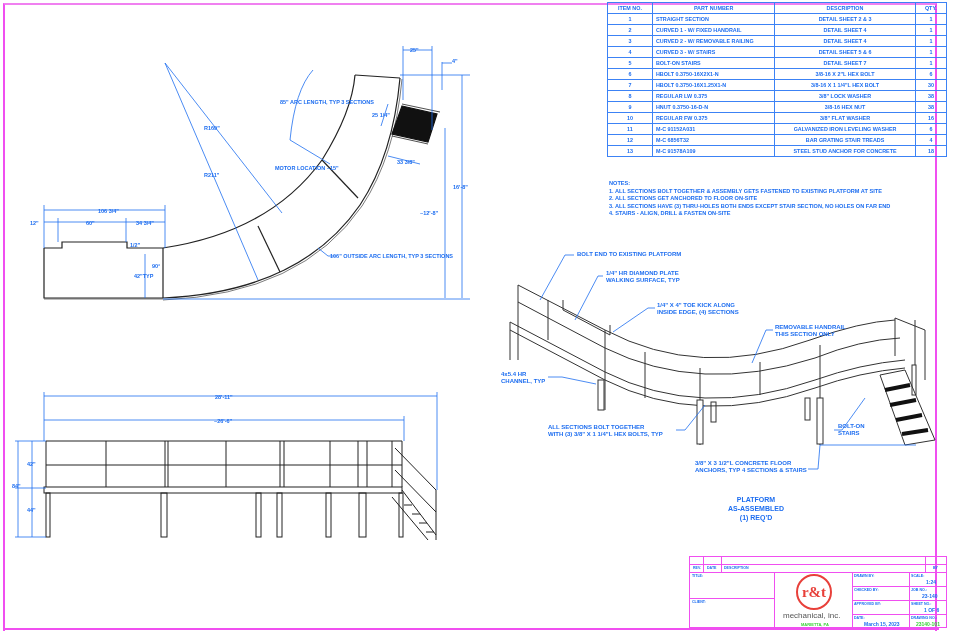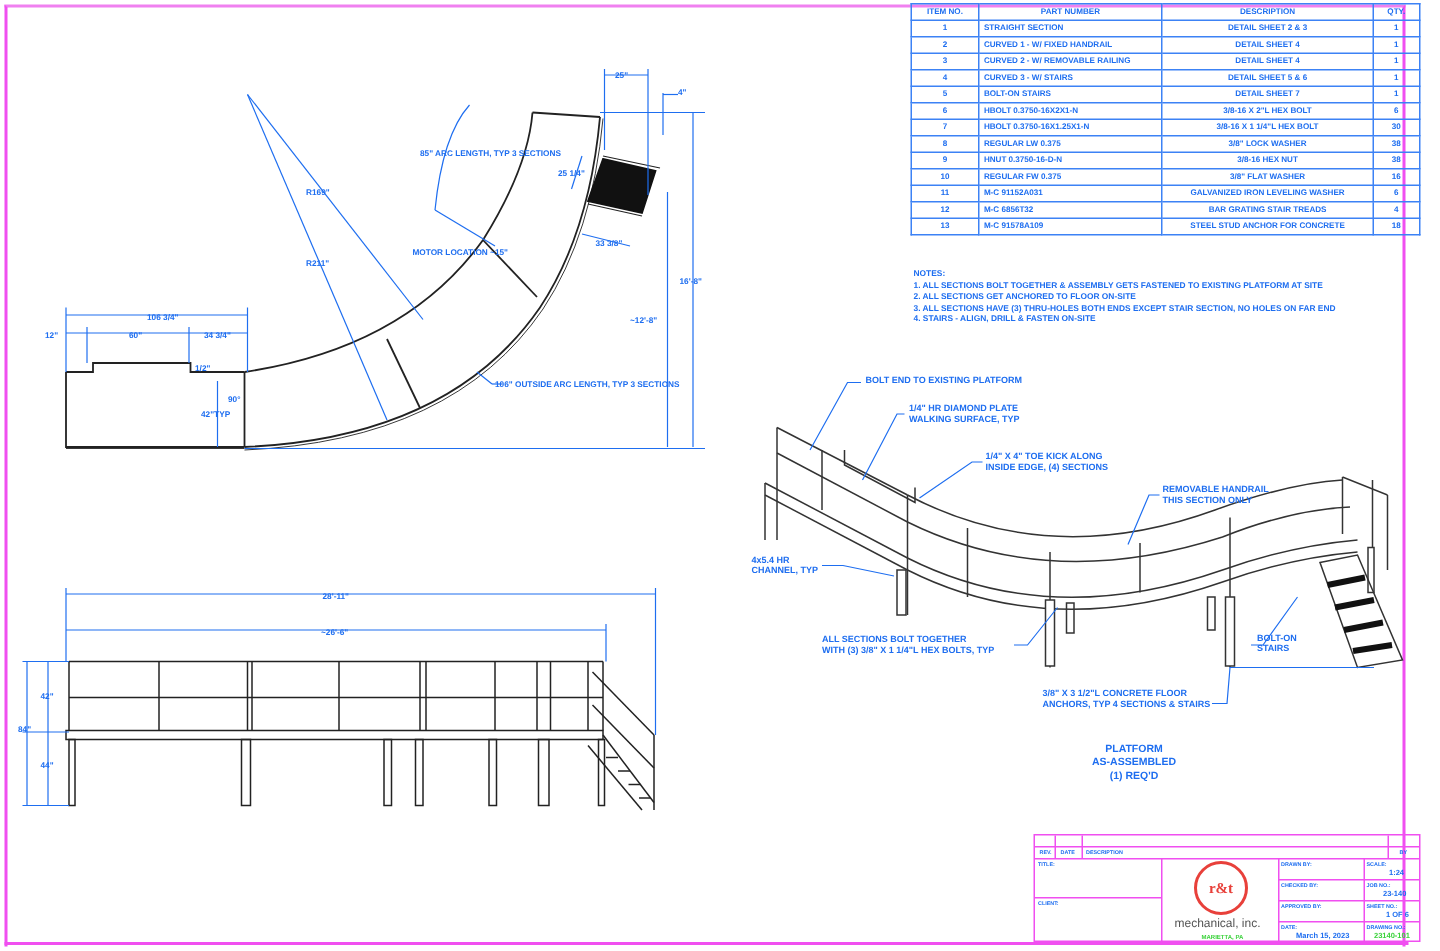--- a/index.html
+++ b/index.html
@@ -369,17 +369,17 @@
   <div class="t" style="left:221px;top:31px;">JOB NO.:</div>
   <div class="t" style="left:221px;top:45px;">SHEET NO.:</div>
   <div class="t" style="left:221px;top:59px;">DRAWING NO.:</div>
   <div class="t" style="left:236px;top:22px;font-size:5px;">1:24</div>
   <div class="t" style="left:232px;top:36px;font-size:5px;">23-140</div>
   <div class="t" style="left:234px;top:50px;font-size:5px;">1 OF 6</div>
   <div class="t" style="left:174px;top:64px;font-size:5px;">March 15, 2023</div>
   <div class="t" style="left:226px;top:64px;font-size:5px;color:#3ad23a;">23140-101</div>
 
   <div style="position:absolute;left:106px;top:17px;width:36px;height:36px;border-radius:50%;border:2px solid #e8403a;box-sizing:border-box;display:flex;align-items:center;justify-content:center;">
-    <span style="color:#e8403a;font-weight:bold;font-size:10px;font-family:'Liberation Serif',serif;">r&amp;t</span>
+    <span style="color:#e8403a;font-weight:bold;font-size:15px;font-family:'Liberation Serif',serif;">r&amp;t</span>
   </div>
   <div class="t" style="left:93px;top:54px;font-size:8px;color:#555;font-weight:normal;">mechanical, inc.</div>
   <div class="t" style="left:111px;top:65px;font-size:4px;color:#3ad23a;">MARIETTA, PA</div>
 </div>
 
 </body></html>

